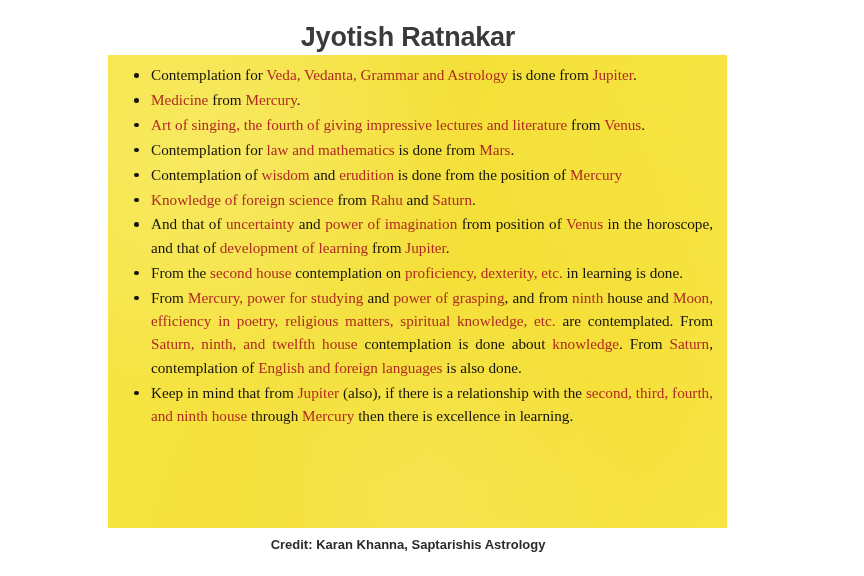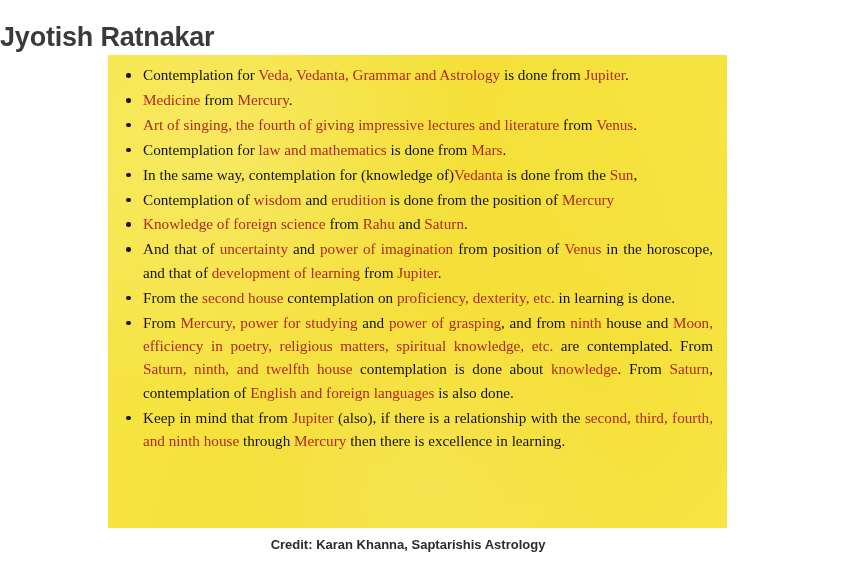--- a/index.html
+++ b/index.html
@@ -20,21 +20,21 @@
     height: 576px;
     background: #ffffff;
   }
 
   
   .title {
     position: absolute;
     left: 0;
     top: 20px;
     width: 816px;
-    text-align: left;
+    text-align: center;
     font-family: "Liberation Sans", "DejaVu Sans", sans-serif;
     font-weight: bold;
     font-size: 27px;
     line-height: 34px;
     color: #3a3a3a;
     letter-spacing: -0.2px;
   }
 
   
   .panel {
@@ -44,21 +44,21 @@
     width: 619px;
     height: 473px;
     background-color: #f6e43d;
     background-image:
       radial-gradient(circle at 18% 22%, rgba(255,255,255,0.18) 0%, rgba(255,255,255,0) 42%),
       radial-gradient(circle at 78% 68%, rgba(245,215,40,0.30) 0%, rgba(245,215,40,0) 48%),
       radial-gradient(circle at 52% 92%, rgba(255,255,255,0.12) 0%, rgba(255,255,255,0) 40%),
       linear-gradient(110deg, #f7e645 0%, #f4e038 45%, #f7e647 100%);
     overflow: hidden;
     box-sizing: border-box;
-    padding: 8px 14px 6px 6px;
+    padding: 8px 14px 6px 14px;
   }
 
   ul.bullets {
     list-style: none;
     margin: 0;
     padding: 0;
   }
   ul.bullets > li {
     position: relative;
     padding-left: 29px;
@@ -103,21 +103,20 @@
 <div class="slide">
 
   <div class="title">Jyotish Ratnakar</div>
 
   <div class="panel">
     <ul class="bullets">
         <li><span class="k">Contemplation for </span><span class="r">Veda, Vedanta, Grammar and Astrology</span><span class="k"> is done from </span><span class="r">Jupiter</span><span class="k">.</span></li>
         <li><span class="r">Medicine</span><span class="k"> from </span><span class="r">Mercury</span><span class="k">.</span></li>
         <li><span class="r">Art of singing, the fourth of giving impressive lectures and literature</span><span class="k"> from </span><span class="r">Venus</span><span class="k">.</span></li>
         <li><span class="k">Contemplation for </span><span class="r">law and mathematics</span><span class="k"> is done from </span><span class="r">Mars</span><span class="k">.</span></li>
-        <li><span class="k">In the same way, contemplation for (knowledge of)</span><span class="r">Vedanta</span><span class="k"> is done from the </span><span class="r">Sun</span><span class="k">,</span></li>
         <li><span class="k">Contemplation of </span><span class="r">wisdom</span><span class="k"> and </span><span class="r">erudition</span><span class="k"> is done from the position of </span><span class="r">Mercury</span></li>
         <li><span class="r">Knowledge of foreign science</span><span class="k"> from </span><span class="r">Rahu</span><span class="k"> and </span><span class="r">Saturn</span><span class="k">.</span></li>
         <li><span class="k">And that of </span><span class="r">uncertainty</span><span class="k"> and </span><span class="r">power of imagination</span><span class="k"> from position of </span><span class="r">Venus</span><span class="k"> in the horoscope, and that of </span><span class="r">development of learning</span><span class="k"> from </span><span class="r">Jupiter</span><span class="k">.</span></li>
         <li><span class="k">From the </span><span class="r">second house</span><span class="k"> contemplation on </span><span class="r">proficiency, dexterity, etc.</span><span class="k"> in learning is done.</span></li>
         <li><span class="k">From </span><span class="r">Mercury, power for studying</span><span class="k"> and </span><span class="r">power of grasping</span><span class="k">, and from </span><span class="r">ninth</span><span class="k"> house and </span><span class="r">Moon, efficiency in poetry, religious matters, spiritual knowledge, etc.</span><span class="k"> are contemplated. From </span><span class="r">Saturn, ninth, and twelfth house</span><span class="k"> contemplation is done about </span><span class="r">knowledge</span><span class="k">. From </span><span class="r">Saturn</span><span class="k">, contemplation of </span><span class="r">English and foreign languages</span><span class="k"> is also done.</span></li>
         <li><span class="k">Keep in mind that from </span><span class="r">Jupiter</span><span class="k"> (also), if there is a relationship with the </span><span class="r">second, third, fourth, and ninth house</span><span class="k"> through </span><span class="r">Mercury</span><span class="k"> then there is excellence in learning.</span></li>
       </ul>
   </div>
 
   <div class="credit">Credit: Karan Khanna, Saptarishis Astrology</div>

